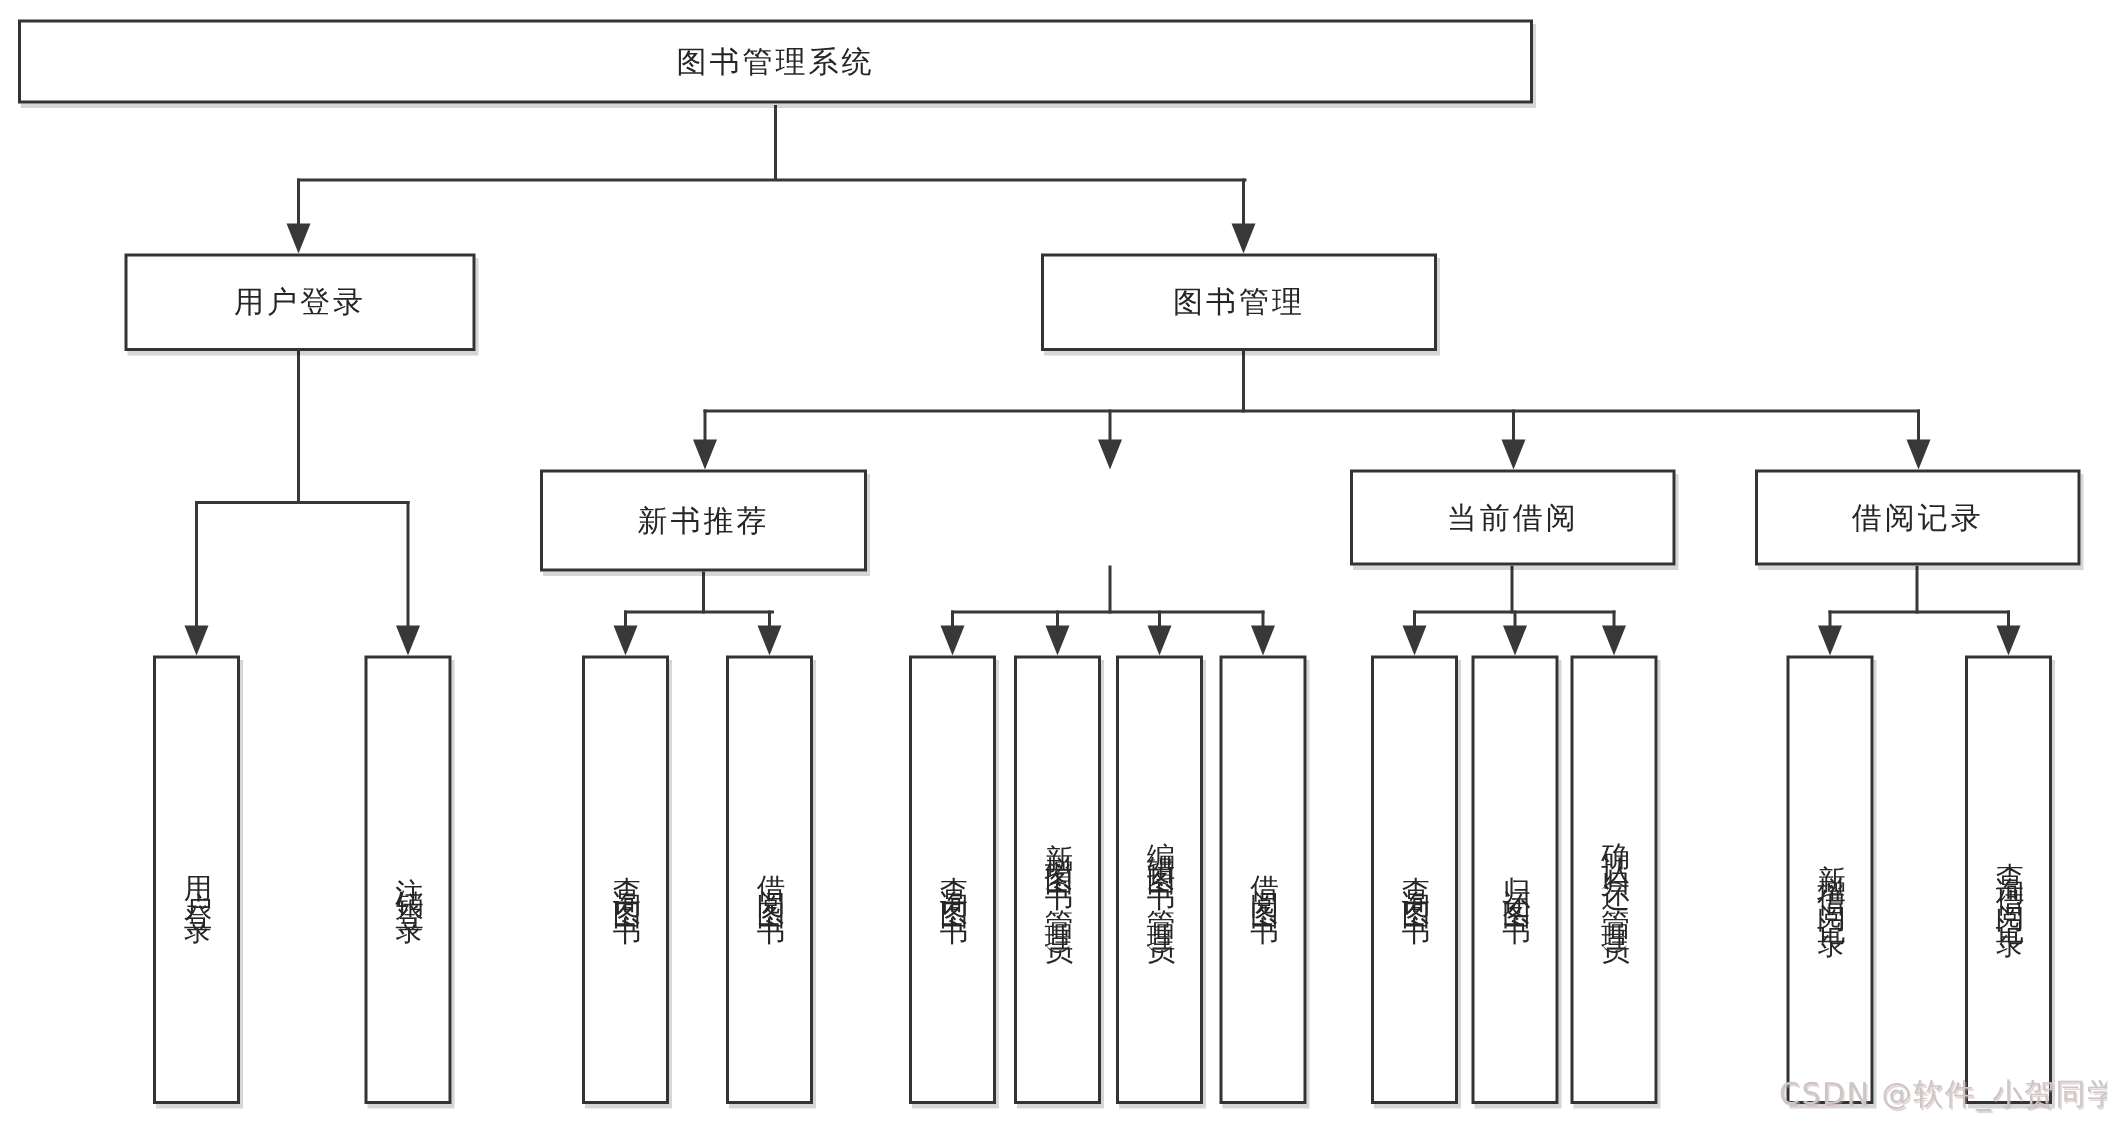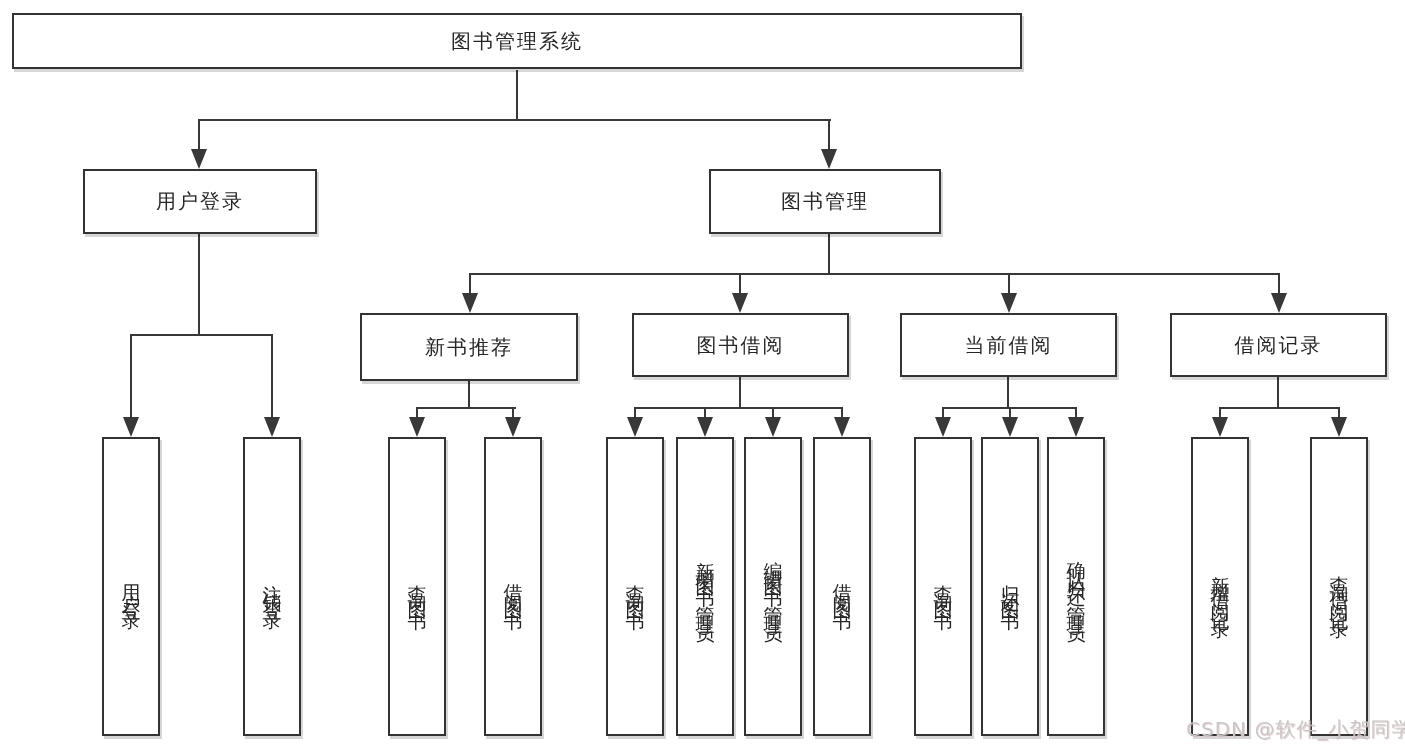--- a/index.html
+++ b/index.html
@@ -106,29 +106,26 @@
   <div class="vline" style="left:1338px;top:407px;height:14px"></div>
   <div class="arrow" style="left:1331px;top:417px"></div>
 
   <div class="box h" style="left:12px;top:13px;width:1010px;height:56px">
     <span>图书管理系统</span>
   </div>
 
   <div class="box h" style="left:83px;top:169px;width:234px;height:65px">
     <span>用户登录</span>
   </div>
-  <div class="box h" style="left:709px;top:169px;width:232px;height:65px">
+  <div class="box h" style="left:694px;top:169px;width:264px;height:65px">
     <span>图书管理</span>
   </div>
 
   <div class="box h" style="left:360px;top:313px;width:218px;height:68px">
     <span>新书推荐</span>
-  </div>
-  <div class="box h" style="left:632px;top:313px;width:217px;height:64px">
-    <span>图书借阅</span>
   </div>
   <div class="box h" style="left:1170px;top:313px;width:217px;height:64px">
     <span>借阅记录</span>
   </div>
   <div class="box h" style="left:900px;top:313px;width:217px;height:64px">
     <span>当前借阅</span>
   </div>
 
   <div class="box v" style="left:102px;top:437px;width:58px;height:299px">
     <span class="vtext">用户登录</span>

